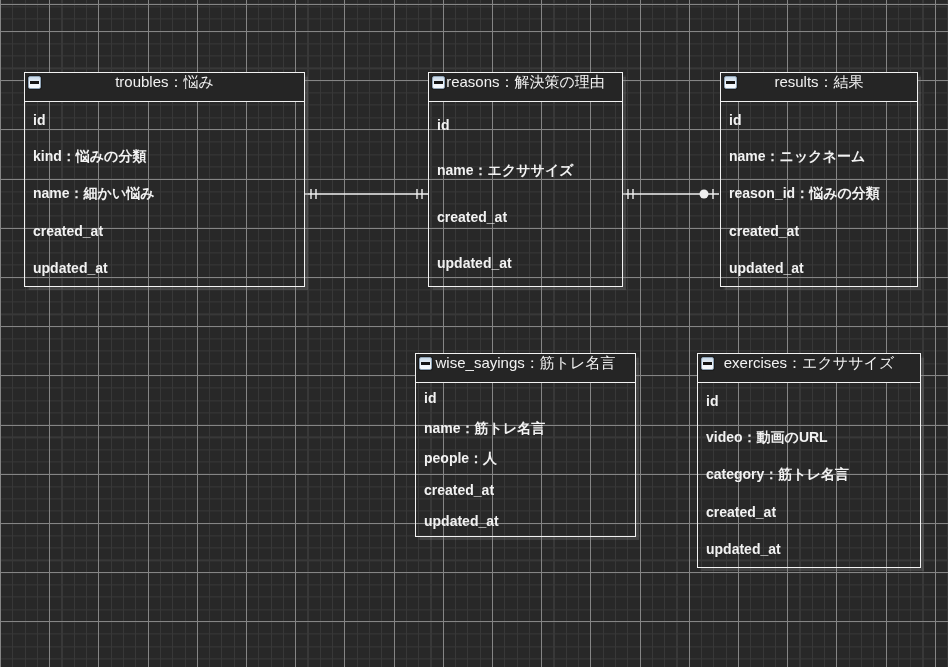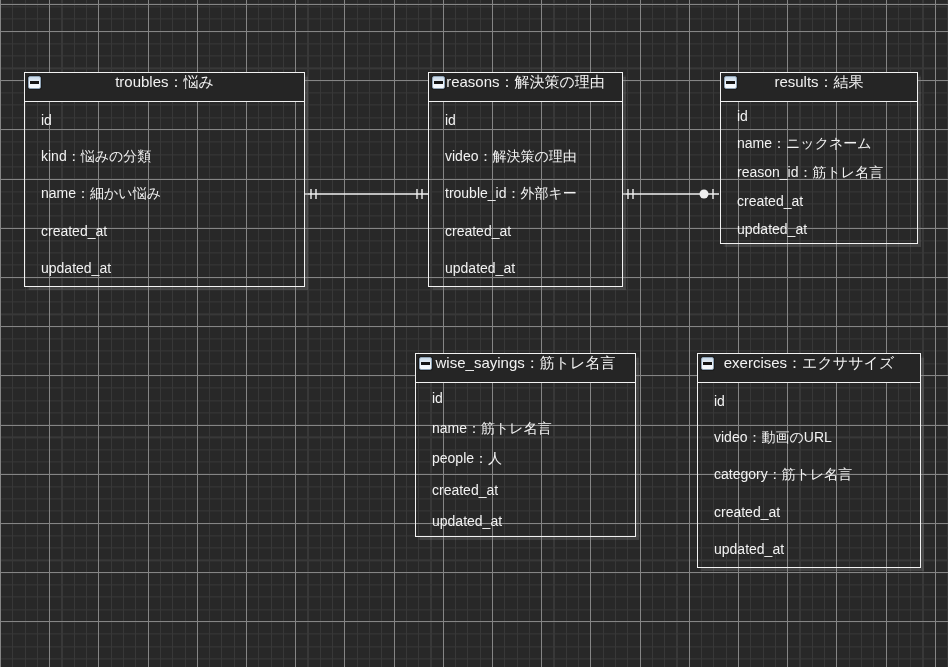--- a/index.html
+++ b/index.html
@@ -47,23 +47,24 @@
     box-shadow:0 0 0 1px rgba(20,20,20,0.55);
   }
   .collapse-icon::after {
     content:""; position:absolute; left:1px; right:1px; top:50%;
     height:3px; margin-top:-1.5px; background:#161616;
   }
   .entity-rows { flex:1 1 auto; display:flex; flex-direction:column; }
   .entity-row {
     flex:1 1 0;
     display:flex; align-items:center;
-    padding-left:16px;
+    padding-left:8px;
     font-size:14px;
     white-space:nowrap;
+    font-weight:bold;
   }
   
   svg.rel-layer { position:absolute; left:0; top:0; }
   svg.rel-layer g { stroke:#f0f0f0; stroke-width:1.4; }
   svg.rel-layer .dot { fill:#f0f0f0; stroke:none; }
 </style>
 </head>
 <body>
 
 <div class="canvas">
@@ -99,36 +100,35 @@
     </div>
   </div>
 
   <div class="entity" style="left:428px;top:72px;width:195px;height:215px">
     <div class="entity-header">
       <span class="collapse-icon"></span>
       <span class="entity-title">reasons：解決策の理由</span>
     </div>
     <div class="entity-rows">
       <div class="entity-row">id</div>
-      <div class="entity-row">video：解決策の理由</div>
-      <div class="entity-row">trouble_id：外部キー</div>
+      <div class="entity-row">name：エクササイズ</div>
       <div class="entity-row">created_at</div>
       <div class="entity-row">updated_at</div>
     </div>
   </div>
 
-  <div class="entity" style="left:720px;top:72px;width:198px;height:172px">
+  <div class="entity" style="left:720px;top:72px;width:198px;height:215px">
     <div class="entity-header">
       <span class="collapse-icon"></span>
       <span class="entity-title">results：結果</span>
     </div>
     <div class="entity-rows">
       <div class="entity-row">id</div>
       <div class="entity-row">name：ニックネーム</div>
-      <div class="entity-row">reason_id：筋トレ名言</div>
+      <div class="entity-row">reason_id：悩みの分類</div>
       <div class="entity-row">created_at</div>
       <div class="entity-row">updated_at</div>
     </div>
   </div>
 
   <div class="entity" style="left:415px;top:353px;width:221px;height:184px">
     <div class="entity-header">
       <span class="collapse-icon"></span>
       <span class="entity-title">wise_sayings：筋トレ名言</span>
     </div>

